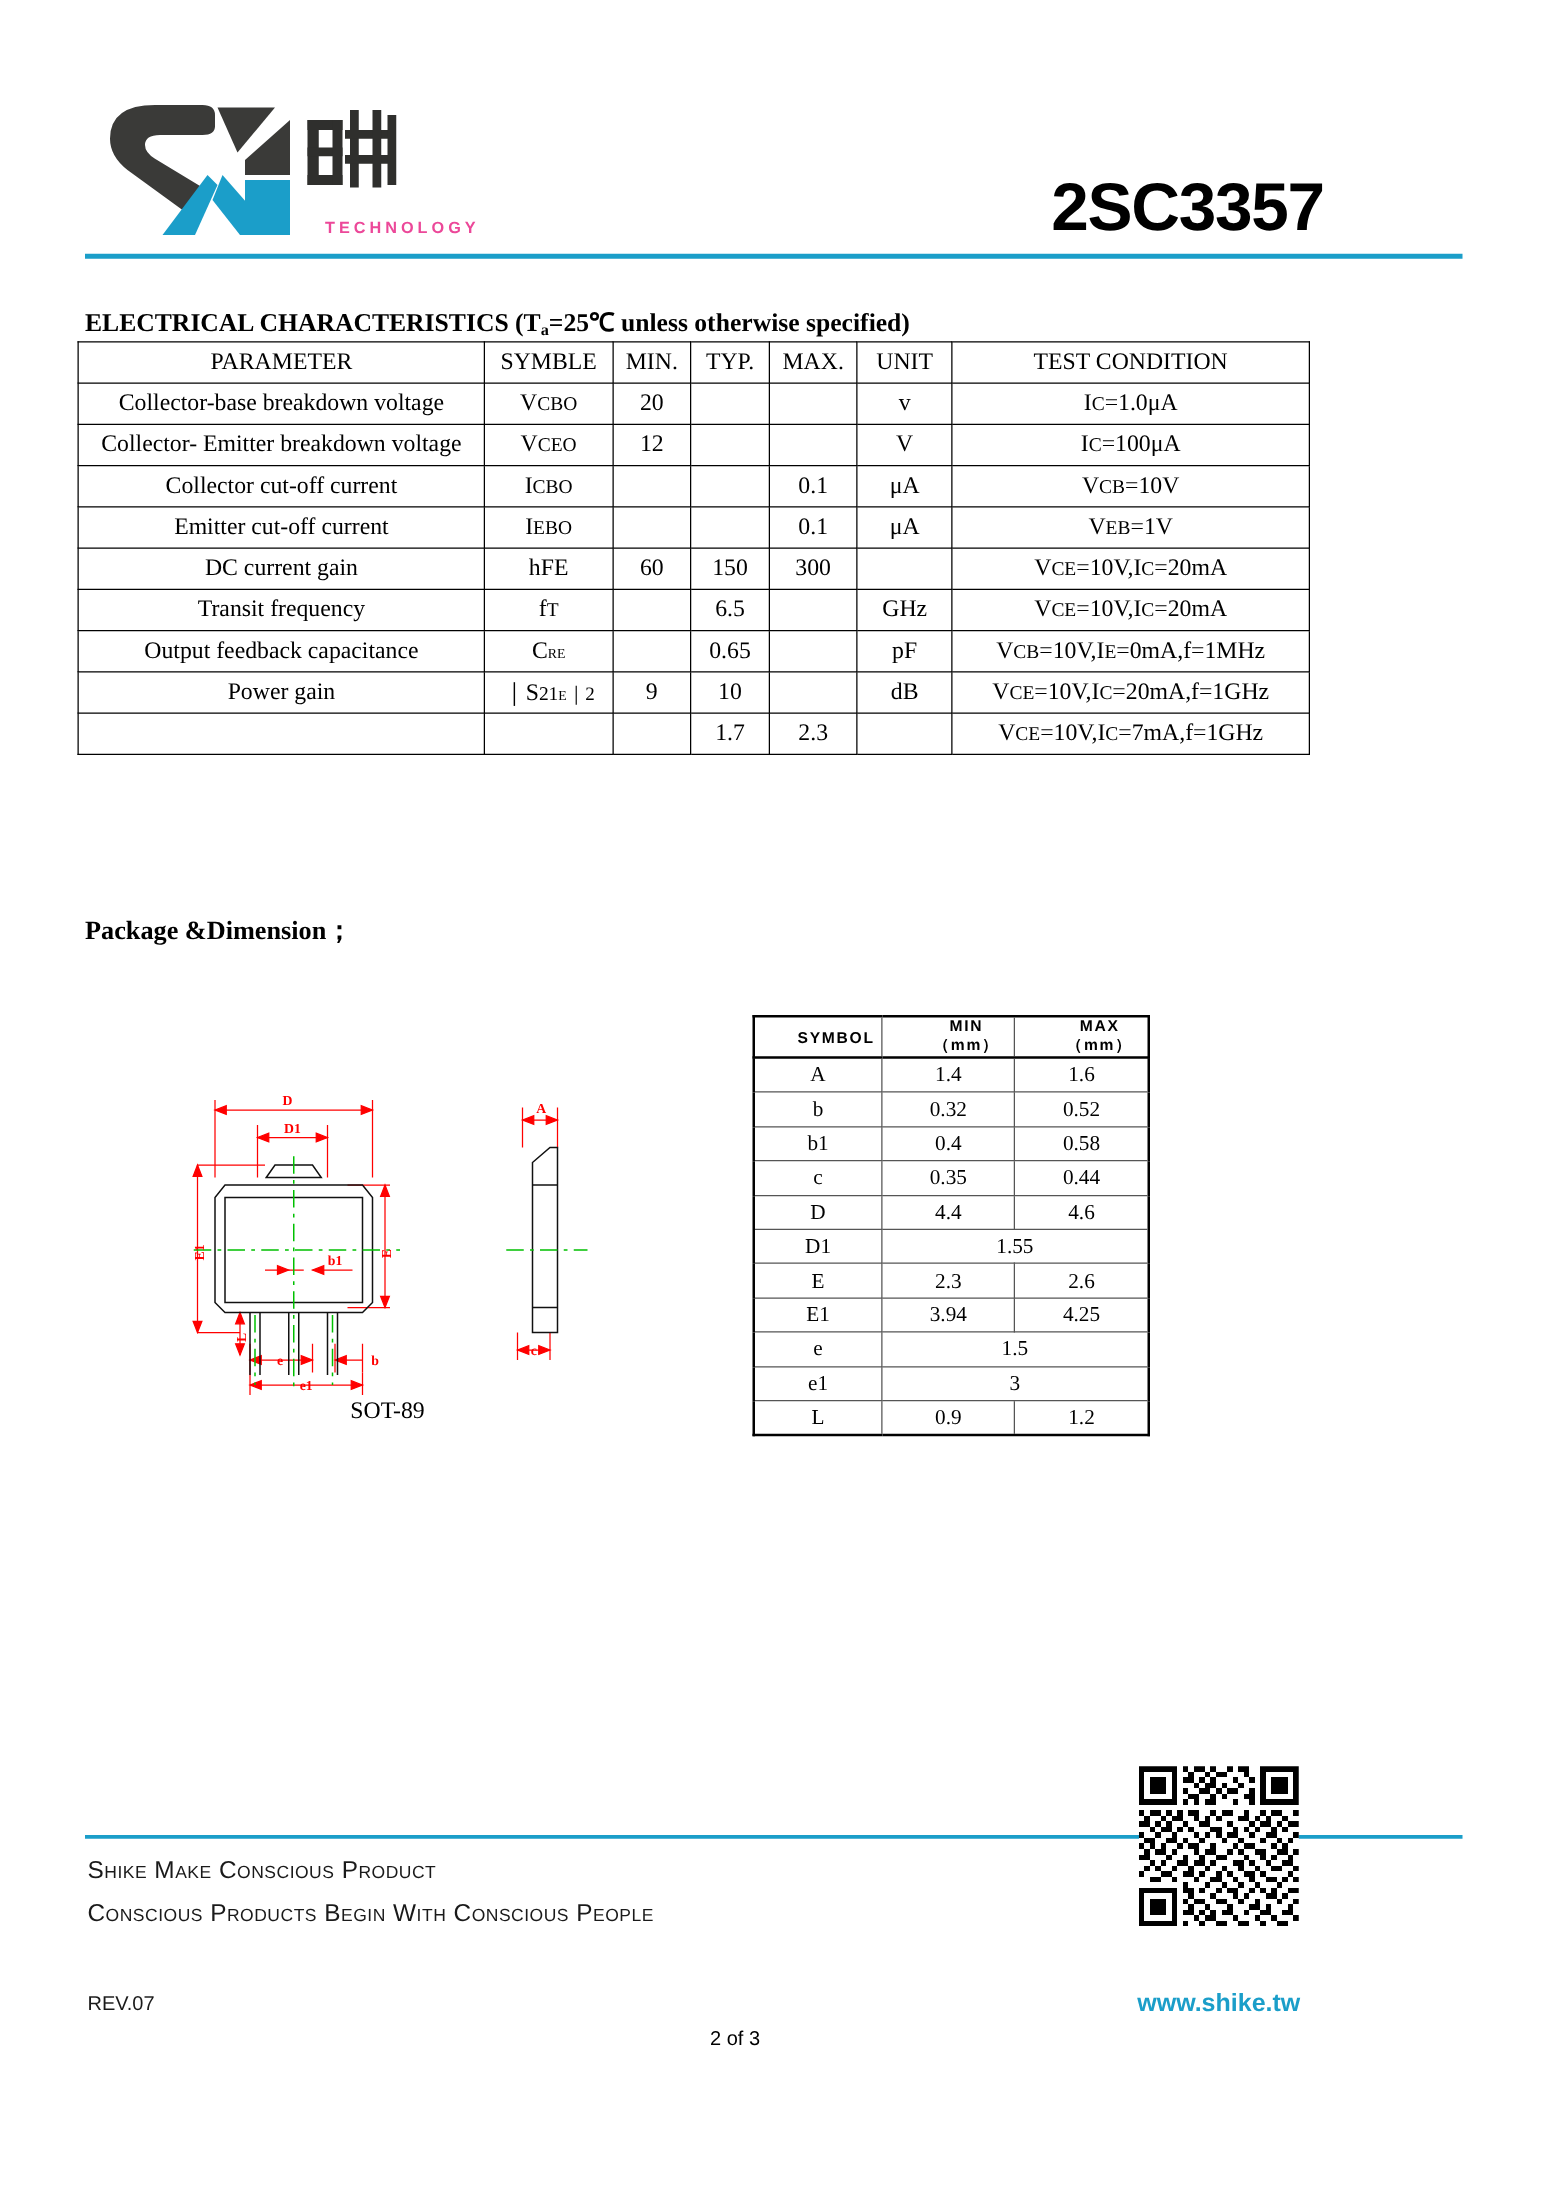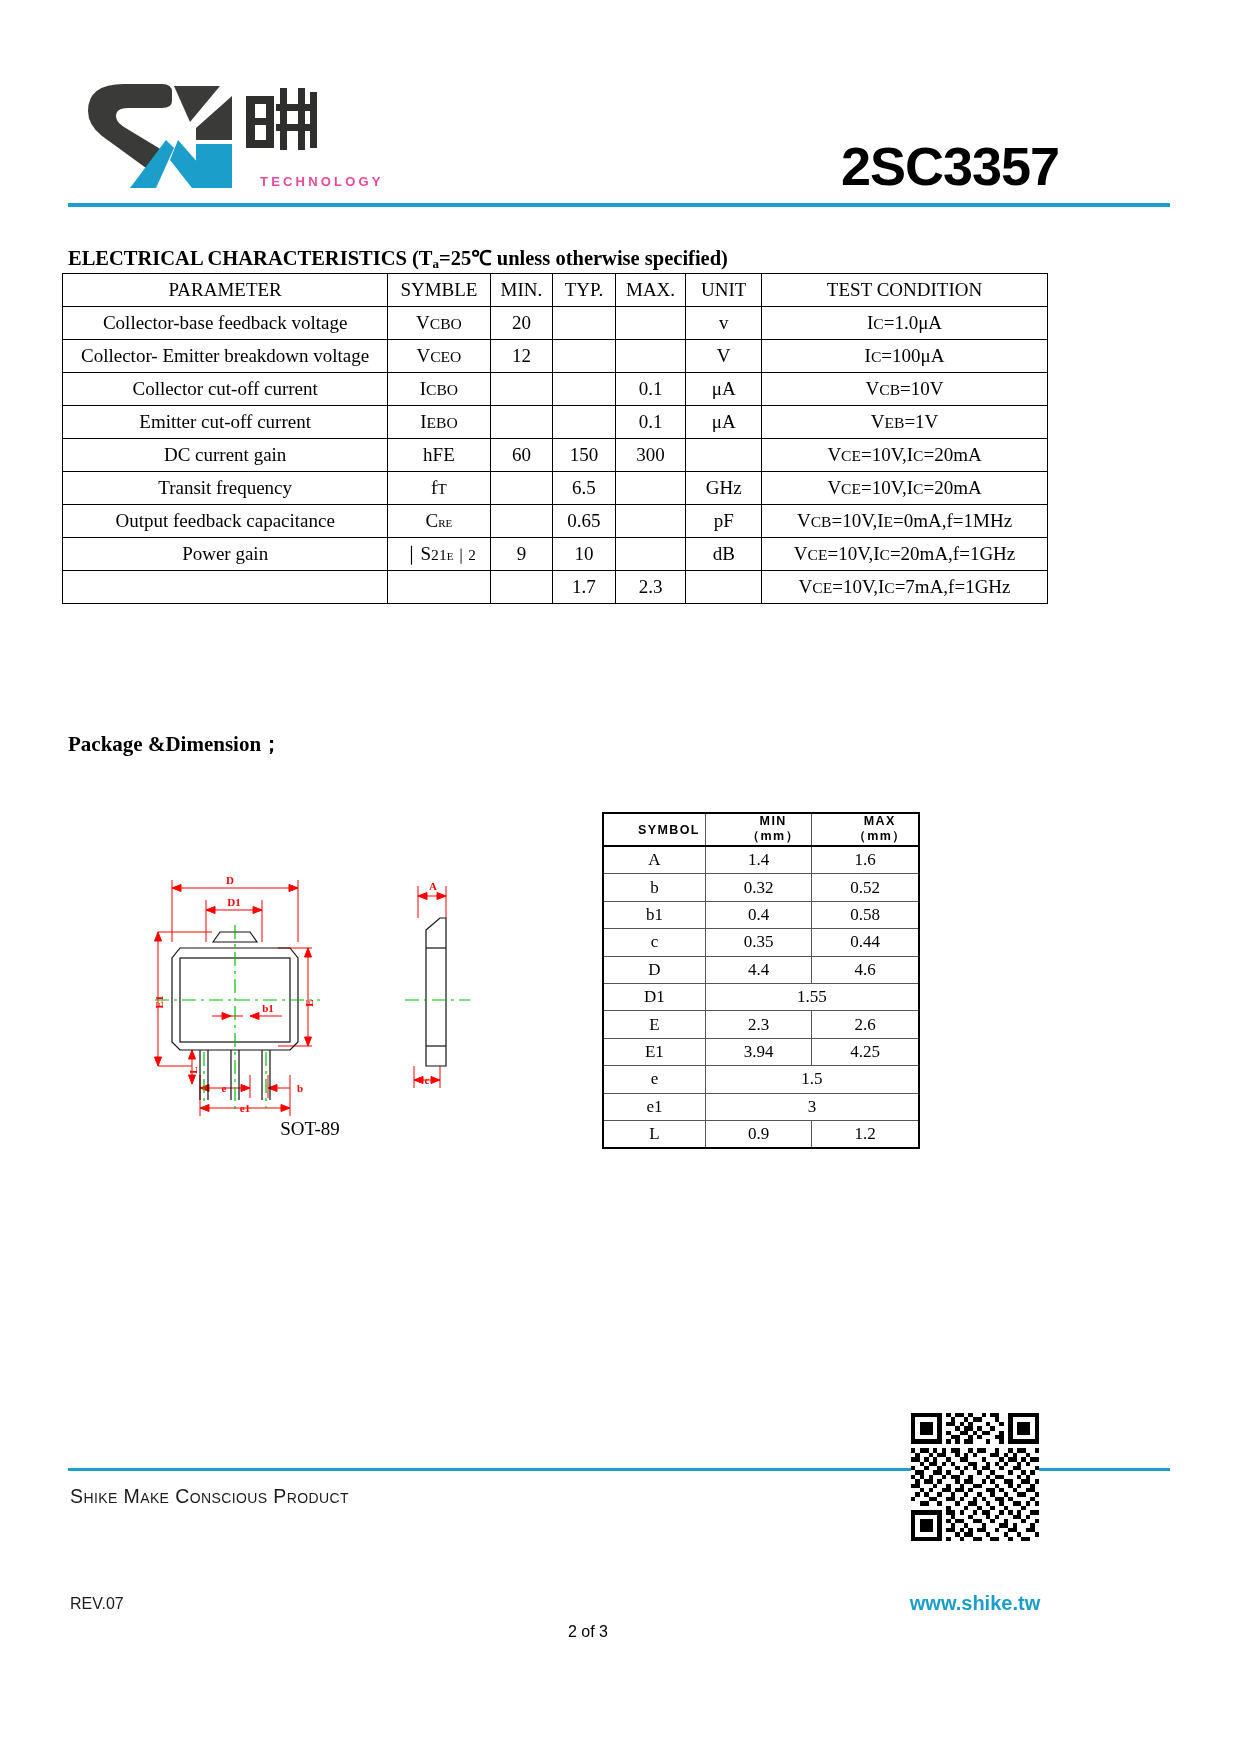--- a/index.html
+++ b/index.html
@@ -122,21 +122,21 @@
         <td class="c-sym">SYMBLE</td>
         <td class="c-min">MIN.</td>
         <td class="c-typ">TYP.</td>
         <td class="c-max">MAX.</td>
         <td class="c-unit">UNIT</td>
         <td class="c-cond">TEST CONDITION</td>
       </tr>
     </thead>
     <tbody id="ec-body">
         <tr>
-          <td class="c-param">Collector-base feedback voltage</td>
+          <td class="c-param">Collector-base breakdown voltage</td>
           <td class="c-sym"><span>V</span><span class="sc" style="font-size: 0.82em;">CBO</span></td>
           <td class="c-min">20</td>
           <td class="c-typ"></td>
           <td class="c-max"></td>
           <td class="c-unit">v</td>
           <td class="c-cond nowrap"><span>I</span><span class="sc" style="font-size: 0.82em;">C</span><span>=1.0μA</span></td>
         </tr>
         <tr>
           <td class="c-param">Collector- Emitter breakdown voltage</td>
           <td class="c-sym"><span>V</span><span class="sc" style="font-size: 0.82em;">CEO</span></td>
@@ -364,20 +364,21 @@
         <tr>
           <td class="d-sym">L</td>
           <td class="d-min">0.9</td>
           <td class="d-max">1.2</td>
         </tr>
       </tbody>
   </table>
 
   <div class="footer-rule"></div>
   <div class="slogan" id="slogan1">Shike Make Conscious Product</div>
+  <div class="slogan" id="slogan2">Conscious Products Begin With Conscious People</div>
   <div class="rev">REV.07</div>
   <div class="page-num">2 of 3</div>
   <div class="qr">
     <svg width="128" height="128" viewBox="0 0 29 29" shape-rendering="crispEdges">
       <rect width="29" height="29" fill="#fff"></rect>
       <g fill="#000">
         <path d="M0 0h7v7h-7z M1 1h5v5h-5z" fill-rule="evenodd"></path>
         <rect x="2" y="2" width="3" height="3"></rect>
         <path d="M22 0h7v7h-7z M23 1h5v5h-5z" fill-rule="evenodd"></path>
         <rect x="24" y="2" width="3" height="3"></rect>

